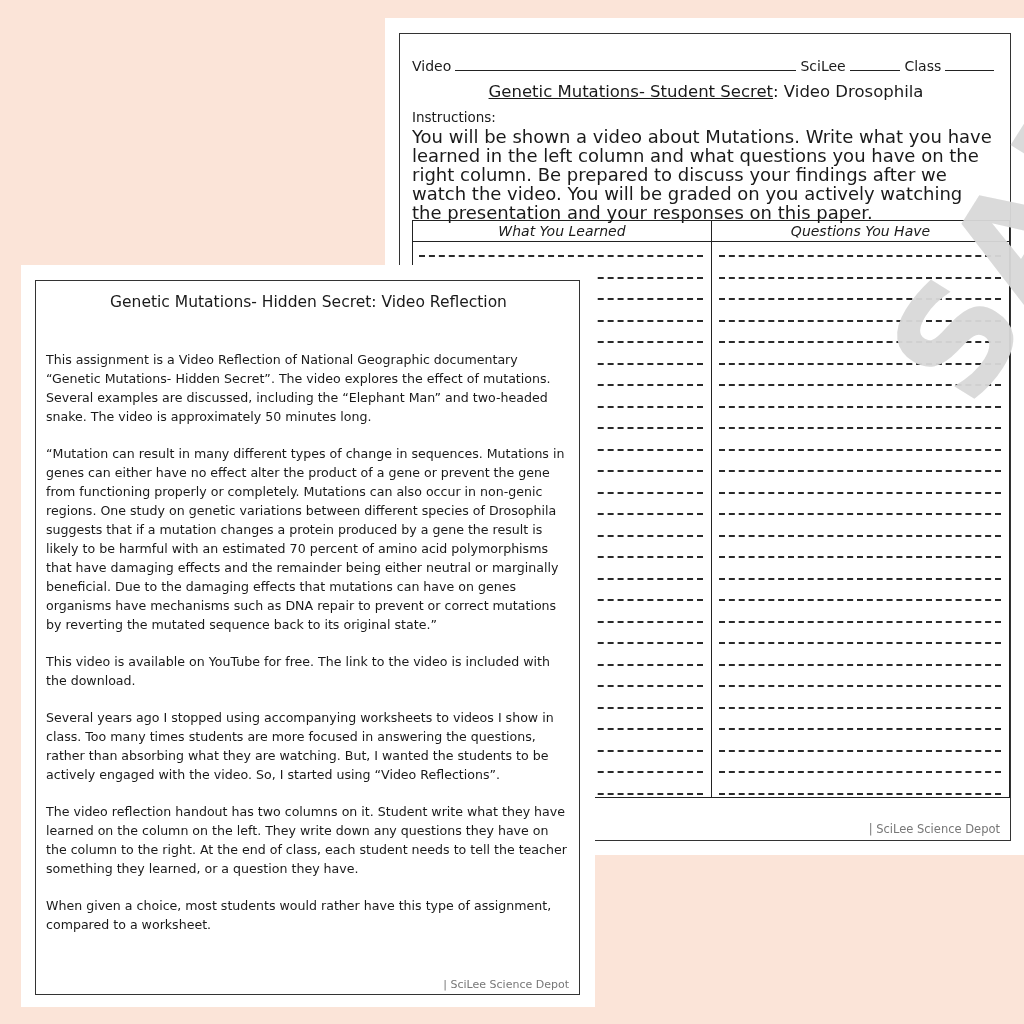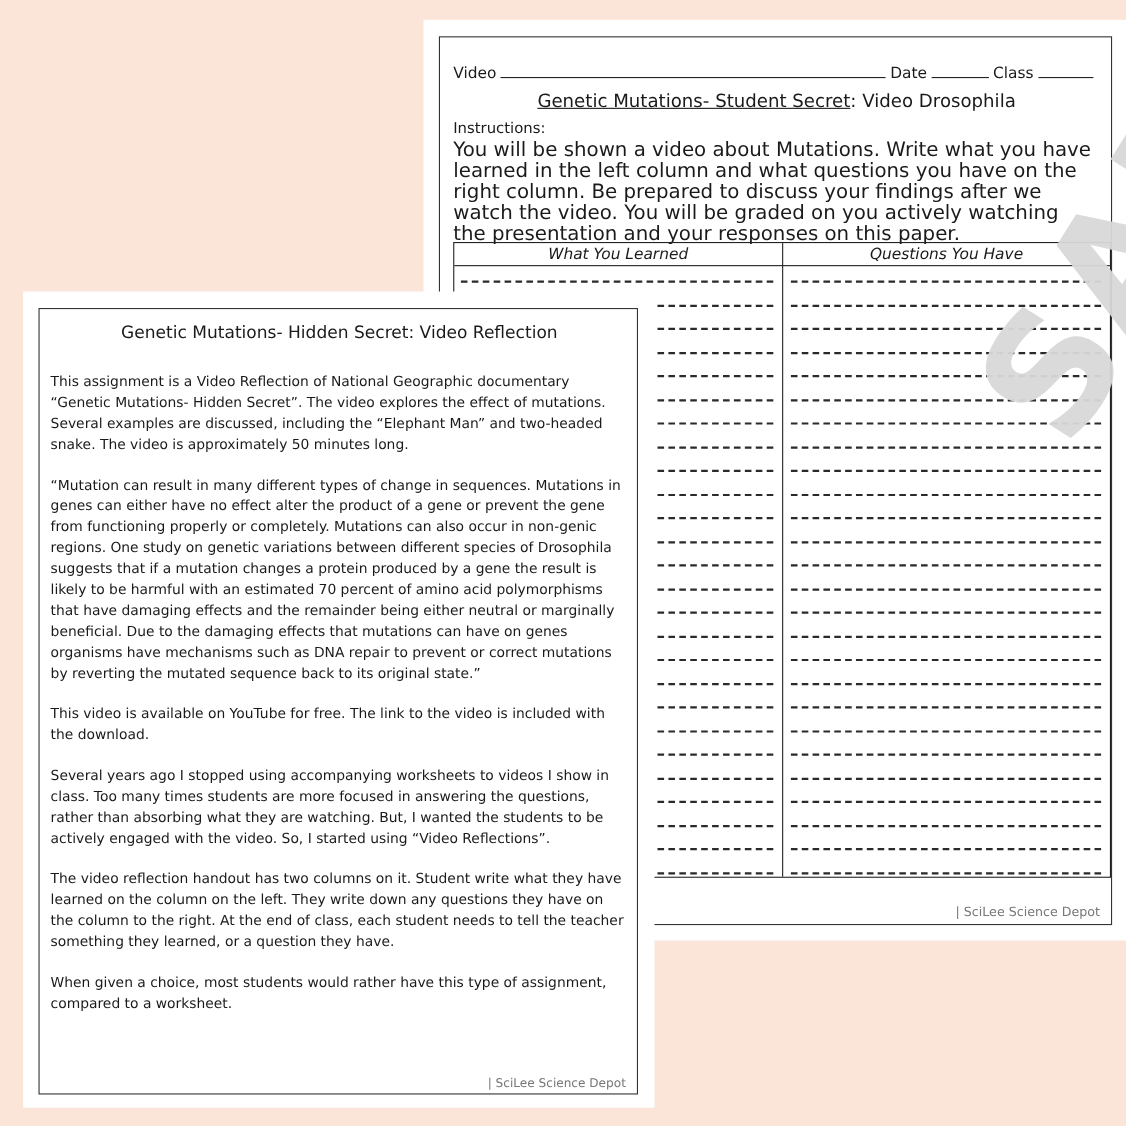--- a/index.html
+++ b/index.html
@@ -60,35 +60,35 @@
     }
 
     
     #left-card { left: 21px; top: 265px; width: 574px; height: 742px; z-index: 5; }
     #left-frame { left: 14px; top: 15px; width: 545px; height: 715px; }
     .lp-title {
       position: absolute; left: 0; top: 12px; width: 545px; text-align: center;
       font-size: 15.5px; white-space: nowrap;
     }
     .lp-body {
-      position: absolute; left: 10px; top: 56px; width: 525px;
+      position: absolute; left: 10px; top: 69px; width: 525px;
       font-size: 12.6px; line-height: 19px;
     }
     .lp-body p { margin: 0 0 18px 0; }
     .lp-footer { position: absolute; right: 10px; bottom: 3px; font-size: 11px; color: #777; }
   </style>
 </head>
 <body>
 
 <div id="right-card" class="card">
   <div id="right-frame" class="frame">
     <div class="name-row">
       <span>Video</span>
       <span class="blank" style="width:350px"></span>
-      <span>Date</span>
+      <span>SciLee</span>
       <span class="blank" style="width:52px"></span>
       <span>Class</span>
       <span class="blank" style="width:50px"></span>
     </div>
     <div class="ws-title">
       <span class="u">Genetic Mutations- Student Secret</span><span>:  Video Drosophila</span>
     </div>
     <div class="instr-label">Instructions:</div>
     <div class="instr-text">You will be shown a video about Mutations. Write what you have learned in the left column and what questions you have on the right column. Be prepared to discuss your findings after we watch the video. You will be graded on you actively watching the presentation and your responses on this paper.</div>
 

